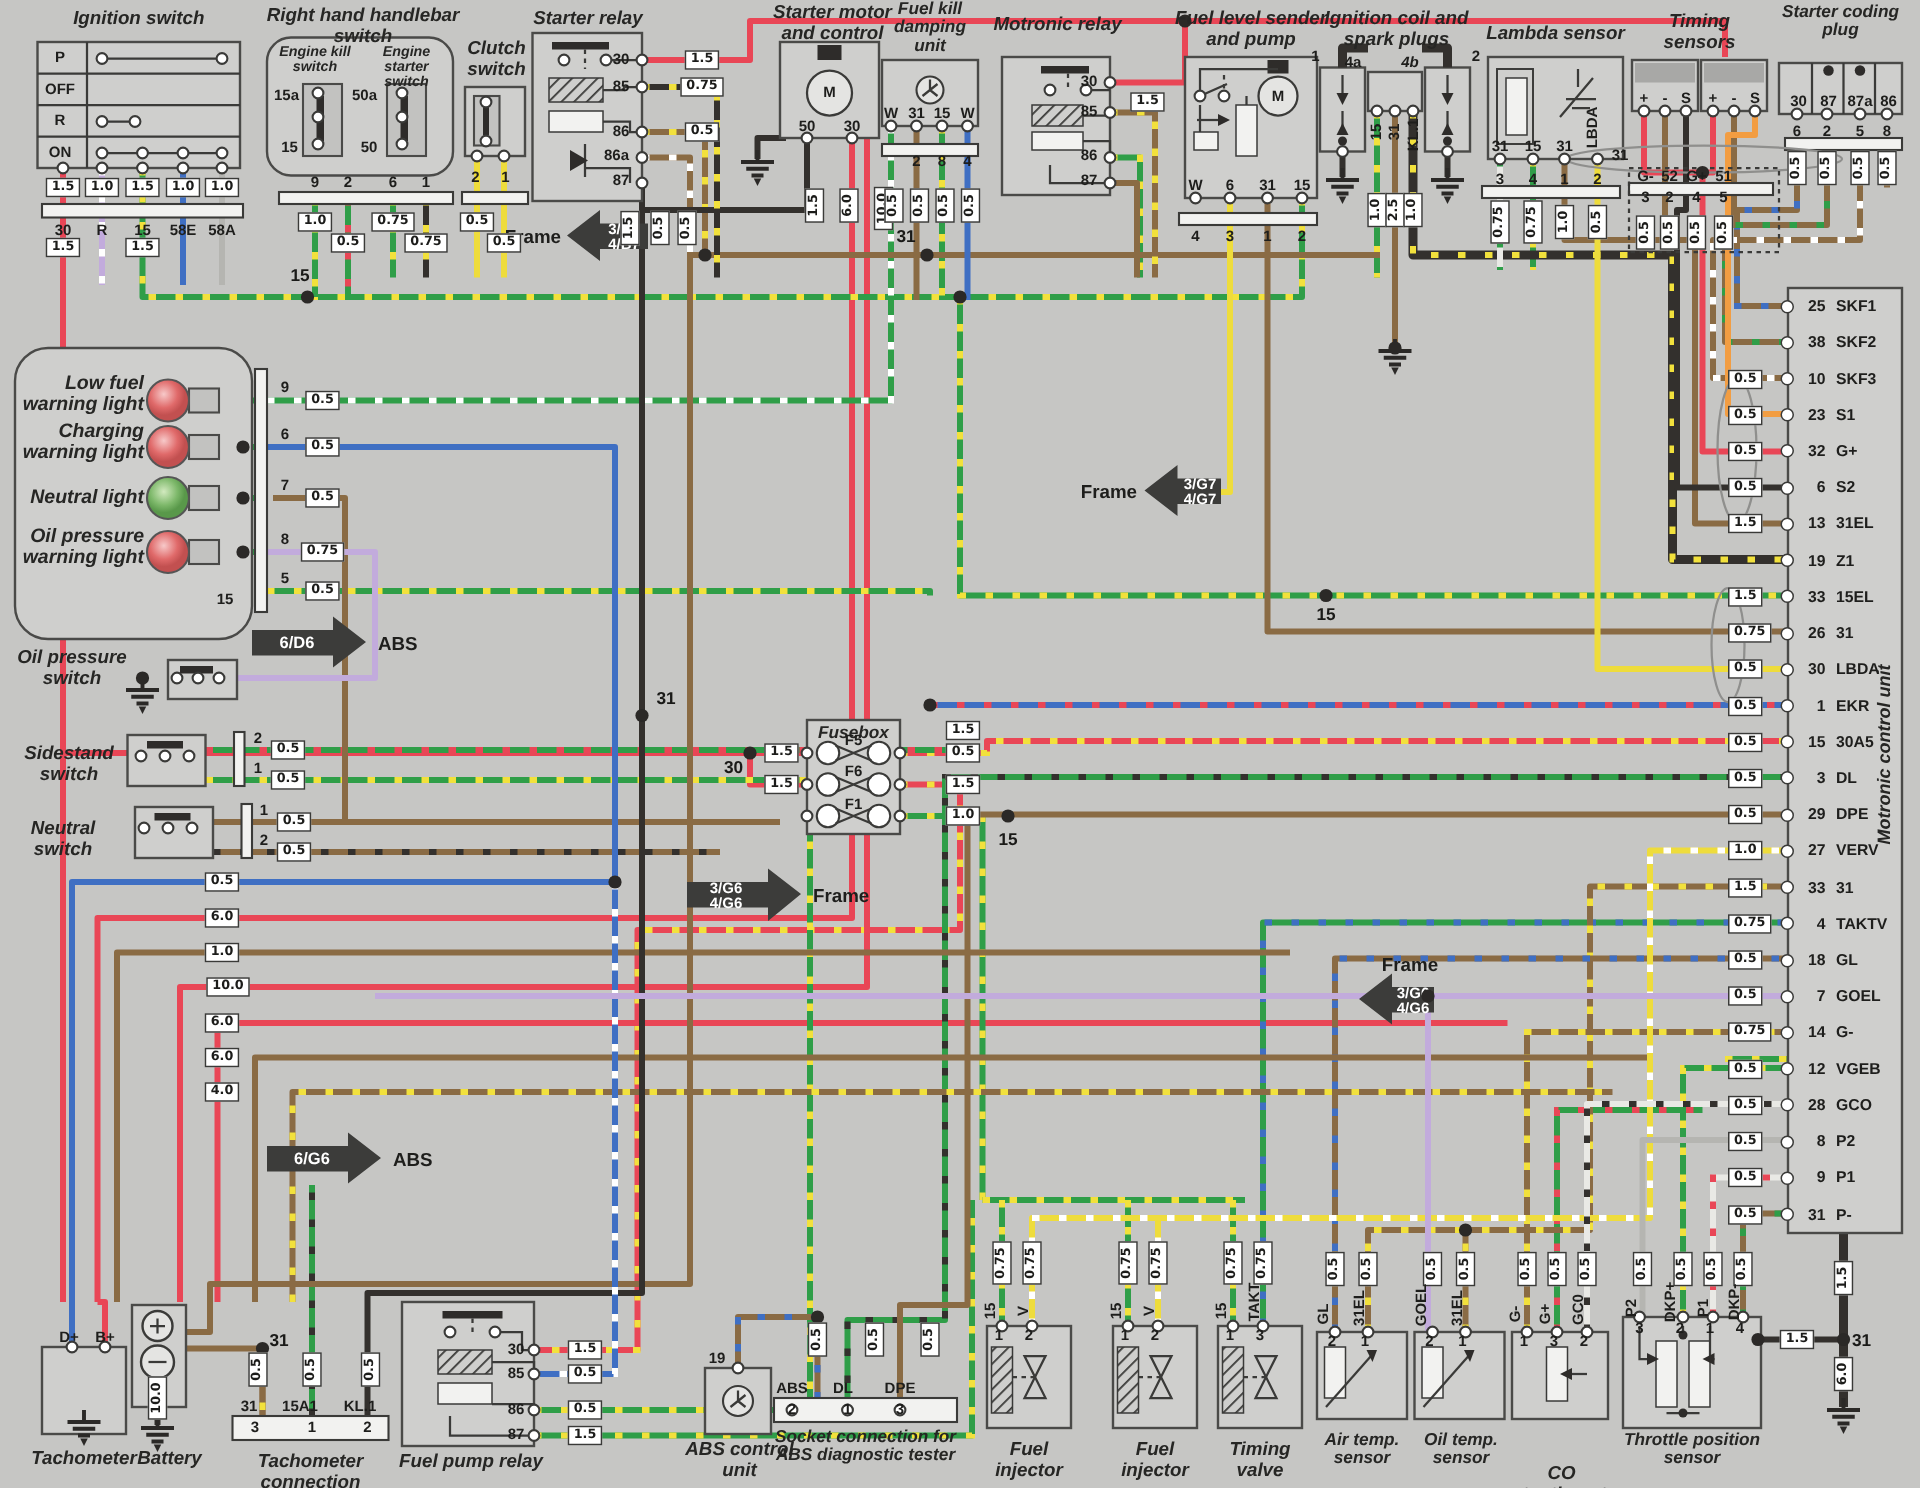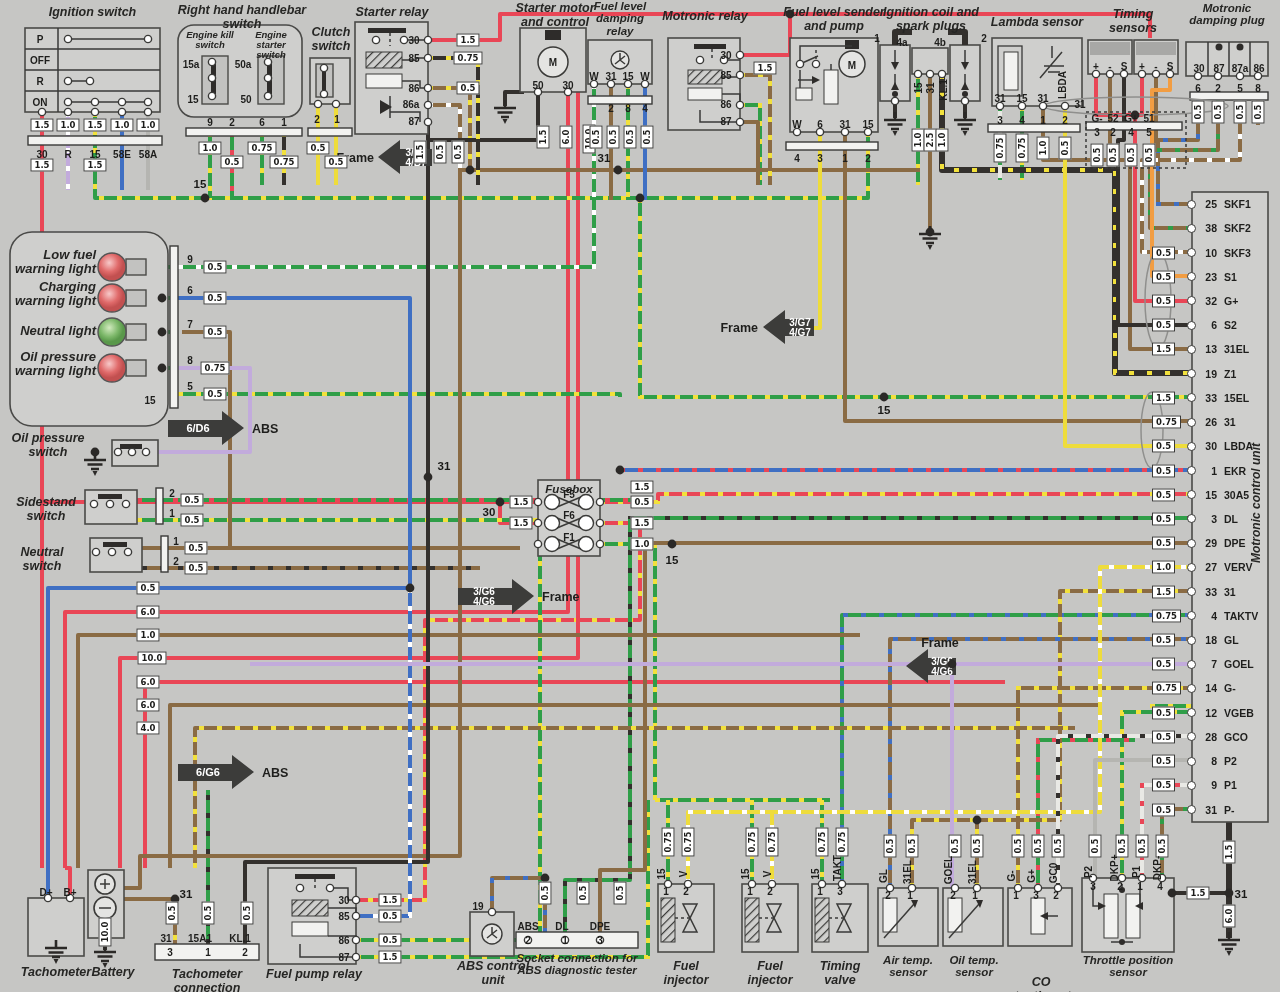--- a/index.html
+++ b/index.html
@@ -618,27 +618,27 @@
       </g>
 </svg>
 
 <div class="ct" style="left:25px;top:6px;width:135px">Ignition switch</div>
 <div class="ct" style="left:168px;top:4px;width:148px">Right hand handlebar switch</div>
 <div class="cts" style="left:182px;top:30px;width:56px">Engine kill switch</div>
 <div class="cts" style="left:242px;top:30px;width:58px">Engine starter switch</div>
 <div class="ct" style="left:304px;top:26px;width:54px">Clutch switch</div>
 <div class="ct" style="left:352px;top:6px;width:80px">Starter relay</div>
 <div class="ct" style="left:503px;top:2px;width:104px">Starter motor and control</div>
-<div class="ct" style="left:584px;top:0px;width:72px;font-size:11.5px">Fuel level damping relay</div>
+<div class="ct" style="left:584px;top:0px;width:72px;font-size:11.5px">Fuel kill damping unit</div>
 <div class="ct" style="left:658px;top:10px;width:94px">Motronic relay</div>
 <div class="ct" style="left:778px;top:6px;width:112px">Fuel level sender and pump</div>
 <div class="ct" style="left:872px;top:6px;width:118px">Ignition coil and spark plugs</div>
 <div class="ct" style="left:984px;top:16px;width:106px">Lambda sensor</div>
 <div class="ct" style="left:1092px;top:8px;width:82px">Timing sensors</div>
-<div class="ct" style="left:1184px;top:2px;width:86px;font-size:11.5px">Motronic damping plug</div>
+<div class="ct" style="left:1184px;top:2px;width:86px;font-size:11.5px">Starter coding plug</div>
 <div class="ct" style="left:2px;top:432px;width:92px">Oil pressure switch</div>
 <div class="ct" style="left:2px;top:496px;width:88px">Sidestand switch</div>
 <div class="ct" style="left:2px;top:546px;width:80px">Neutral switch</div>
 <div class="ct" style="left:20px;top:966px;width:72px">Tachometer</div>
 <div class="ct" style="left:84px;top:966px;width:58px">Battery</div>
 <div class="ct" style="left:148px;top:968px;width:118px">Tachometer connection</div>
 <div class="ct" style="left:260px;top:968px;width:108px">Fuel pump relay</div>
 <div class="ct" style="left:456px;top:960px;width:74px">ABS control unit</div>
 <div class="ct" style="left:506px;top:952px;width:142px;font-size:11.5px">Socket connection for ABS diagnostic tester</div>
 <div class="ct" style="left:652px;top:960px;width:68px">Fuel injector</div>
@@ -950,21 +950,21 @@
       <span class="pinl" style="left: 820px; top: 124px;">6</span>
       <span class="pinl" style="left: 845px; top: 124px;">31</span>
       <span class="pinl" style="left: 868px; top: 124px;">15</span>
       <span class="pinl" style="left: 797px; top: 158px;">4</span>
       <span class="pinl" style="left: 820px; top: 158px;">3</span>
       <span class="pinl" style="left: 845px; top: 158px;">1</span>
       <span class="pinl" style="left: 868px; top: 158px;">2</span>
       <span class="pinl" style="left: 852px; top: 65px;">M</span>
       <span class="pinl" style="left: 877px; top: 38px;">1</span>
       <span class="pinl" style="left: 902px; top: 42px;">4a</span>
-      <span class="pinl" style="left: 940px; top: 42px;">4b</span>
+      <span class="pinl" style="left: 940px; top: 42px; font-style: italic;">4b</span>
       <span class="pinl" style="left: 984px; top: 38px;">2</span>
       <span class="pinl rot" style="left: 918px; top: 88px;">15</span>
       <span class="pinl rot" style="left: 930px; top: 88px;">31</span>
       <span class="pinl rot" style="left: 943px; top: 90px;">KL.1</span>
       <span class="pinl" style="left: 1000px; top: 98px;">31</span>
       <span class="pinl" style="left: 1022px; top: 98px;">15</span>
       <span class="pinl" style="left: 1043px; top: 98px;">31</span>
       <span class="pinl rot" style="left: 1062px; top: 85px;">LBDA</span>
       <span class="pinl" style="left: 1000px; top: 120px;">3</span>
       <span class="pinl" style="left: 1022px; top: 120px;">4</span>

